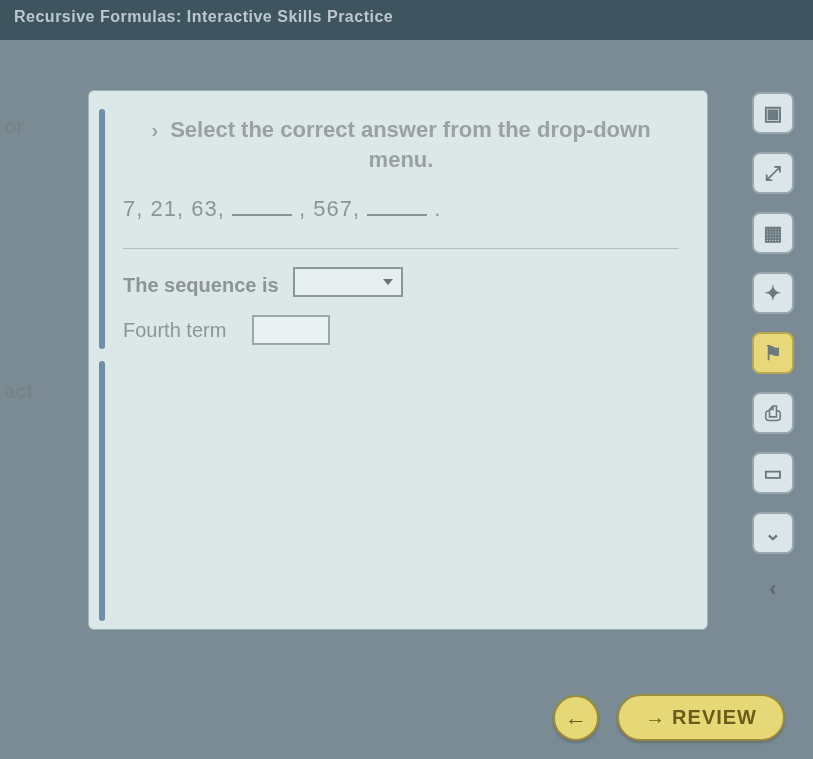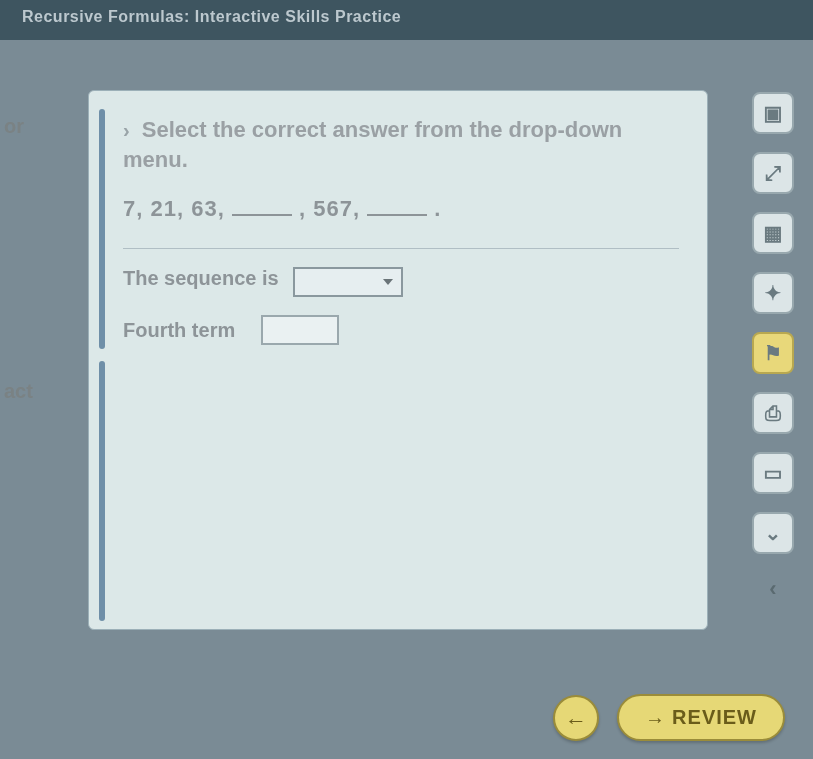--- a/index.html
+++ b/index.html
@@ -11,21 +11,21 @@
       overflow: hidden;
       position: relative;
     }
     .header-bar {
       width: 100%;
       height: 40px;
       background: #3e5560;
       color: #bcc8ce;
       font-size: 16px;
       font-weight: bold;
-      padding: 8px 22px;
+      padding: 8px 14px;
       letter-spacing: 0.5px;
     }
     .content-area {
       position: absolute;
       top: 90px;
       left: 0;
       width: 720px;
       height: 570px;
     }
     .left-labels {
@@ -60,52 +60,53 @@
       border-radius: 3px;
     }
     .vbar1 { height: 240px; top: 18px; }
     .vbar2 { height: 260px; top: 270px; }
     .instruction {
       color: #9aa0a4;
       font-size: 22px;
       font-weight: bold;
       line-height: 1.35;
       margin-bottom: 22px;
+      text-align: center;
     }
     .bullet {
       color: #9aa4a8;
       font-size: 20px;
       font-weight: bold;
       margin-right: 6px;
     }
     .sequence-line {
       color: #8d9498;
       font-size: 22px;
-      font-weight: bold;
+      font-weight: normal;
       margin-bottom: 26px;
       letter-spacing: 1px;
     }
     .blank {
       display: inline-block;
       border-bottom: 2px solid #8d9498;
       width: 60px;
       height: 20px;
       vertical-align: baseline;
     }
     .divider {
       border: none;
       border-top: 1px solid #b0bec4;
       margin: 10px 0 18px 0;
     }
     .seq-row {
       color: #8d9498;
       font-size: 20px;
       font-weight: bold;
       display: flex;
-      align-items: flex-start;
+      align-items: flex-end;
       gap: 14px;
       margin-bottom: 18px;
     }
     .dropdown {
       width: 110px;
       height: 30px;
       border: 2px solid #8a989e;
       background: #e6eef0;
       position: relative;
       display: inline-flex;
@@ -115,21 +116,21 @@
     }
     .dropdown-arrow {
       width: 0; height: 0;
       border-left: 5px solid transparent;
       border-right: 5px solid transparent;
       border-top: 6px solid #6a7478;
     }
     .term-row {
       color: #8d9498;
       font-size: 20px;
-      font-weight: bold;
+      font-weight: normal;
       display: flex;
       align-items: center;
       gap: 26px;
       margin-bottom: 16px;
     }
     .term-input {
       width: 78px;
       height: 30px;
       border: 2px solid #9aa8ad;
       background: #eaf1f2;

